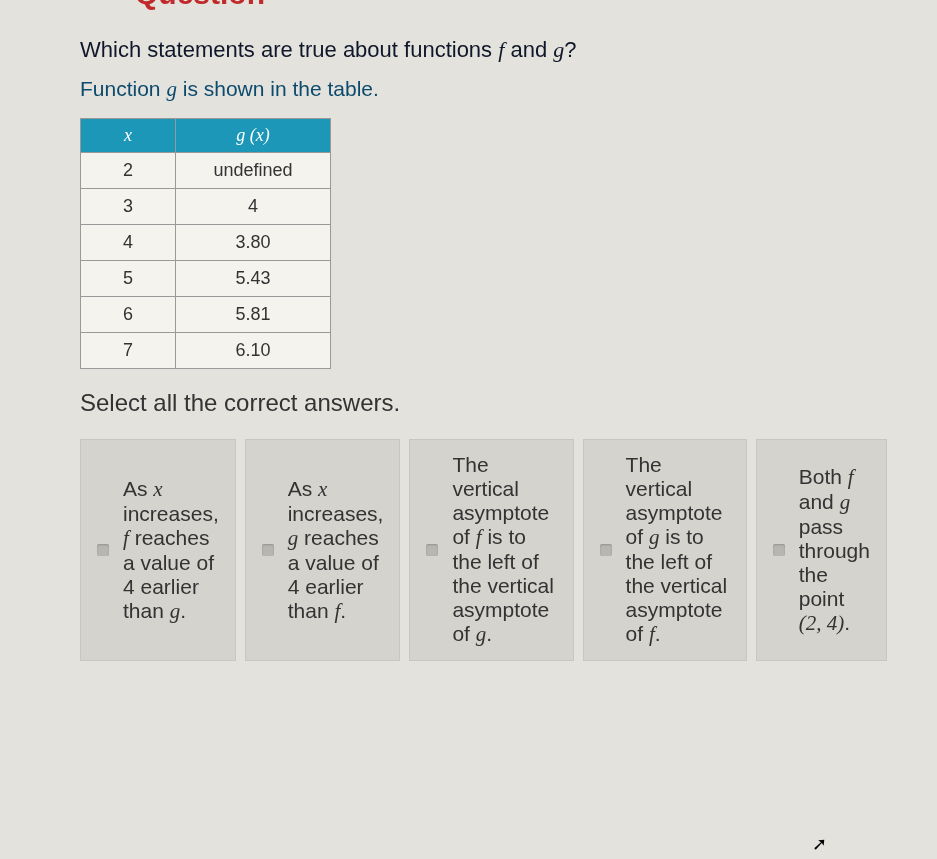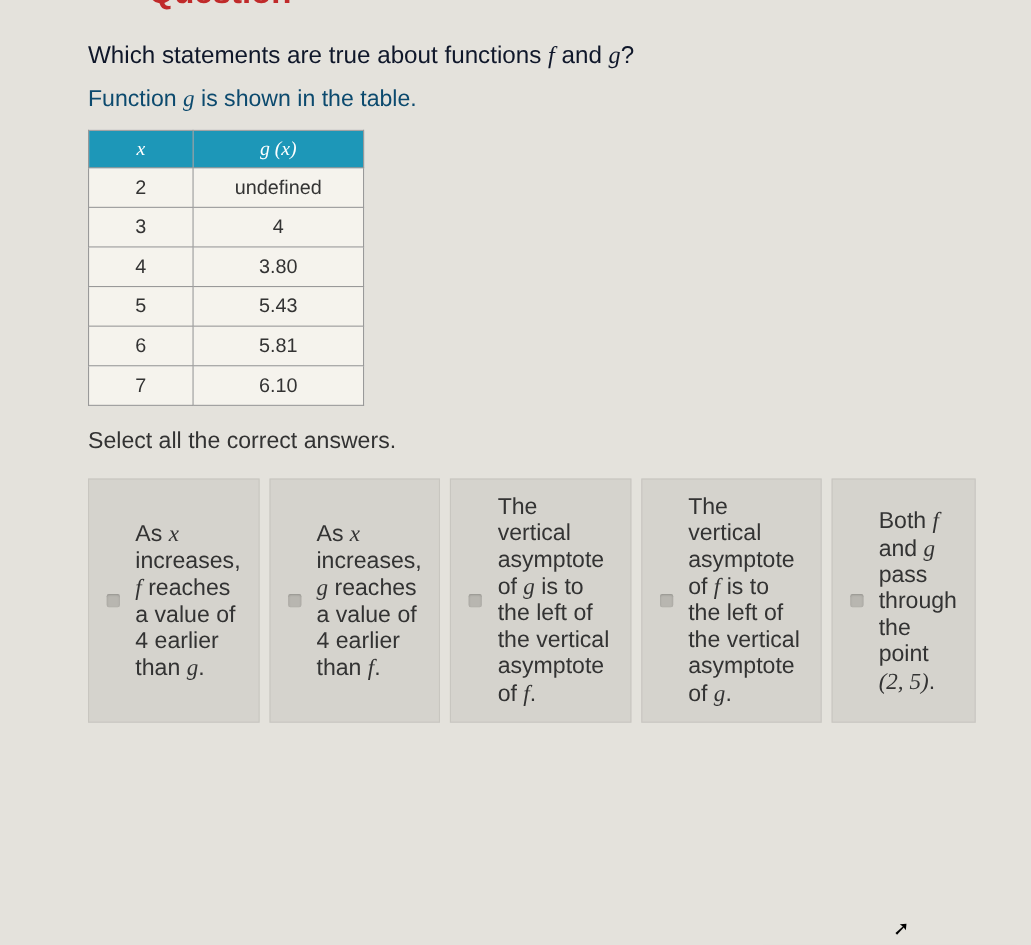--- a/index.html
+++ b/index.html
@@ -75,21 +75,21 @@
     .data-table td {
       border: 1px solid #999;
       padding: 7px 10px;
       text-align: center;
       color: #333;
       font-size: 18px;
       background: #f5f3ed;
     }
     .instruction {
       color: #333;
-      font-size: 21px;
+      font-size: 24px;
       margin-bottom: 22px;
     }
     .options {
       display: flex;
       flex-direction: row;
       gap: 9px;
     }
     .option {
       background: #d5d3cd;
       border: 1px solid #c8c6c0;
@@ -179,26 +179,26 @@
       <div class="option">
         <span class="check-indicator"></span>
         <span class="option-text"><span>As </span><span class="ital">x</span><span> increases, </span><span class="ital">f</span><span> reaches a value of 4 earlier than </span><span class="ital">g</span><span>.</span></span>
       </div>
       <div class="option">
         <span class="check-indicator"></span>
         <span class="option-text"><span>As </span><span class="ital">x</span><span> increases, </span><span class="ital">g</span><span> reaches a value of 4 earlier than </span><span class="ital">f</span><span>.</span></span>
       </div>
       <div class="option">
         <span class="check-indicator"></span>
+        <span class="option-text"><span>The vertical asymptote of </span><span class="ital">f</span><span> is to the left of the vertical asymptote of </span><span class="ital">g</span><span>.</span></span>
+      </div>
+      <div class="option">
+        <span class="check-indicator"></span>
         <span class="option-text"><span>The vertical asymptote of </span><span class="ital">g</span><span> is to the left of the vertical asymptote of </span><span class="ital">f</span><span>.</span></span>
       </div>
       <div class="option">
         <span class="check-indicator"></span>
-        <span class="option-text"><span>The vertical asymptote of </span><span class="ital">f</span><span> is to the left of the vertical asymptote of </span><span class="ital">g</span><span>.</span></span>
-      </div>
-      <div class="option">
-        <span class="check-indicator"></span>
-        <span class="option-text"><span>Both </span><span class="ital">f</span><span> and </span><span class="ital">g</span><span> pass through the point </span><span class="ital">(2, 5)</span><span>.</span></span>
+        <span class="option-text"><span>Both </span><span class="ital">f</span><span> and </span><span class="ital">g</span><span> pass through the point </span><span class="ital">(2, 4)</span><span>.</span></span>
       </div>
     </div>
 </div>
 
 <div class="cursor-arrow">➚</div>
 
 </body></html>

